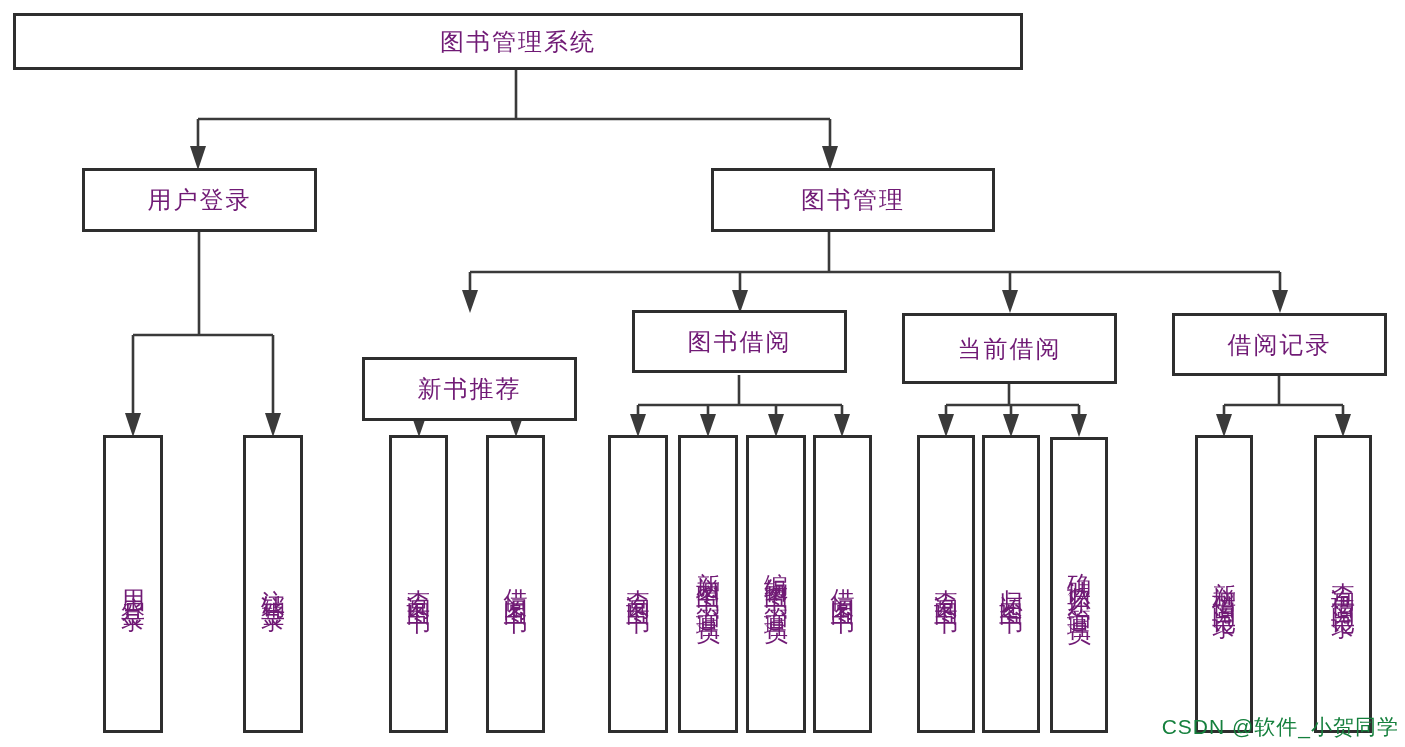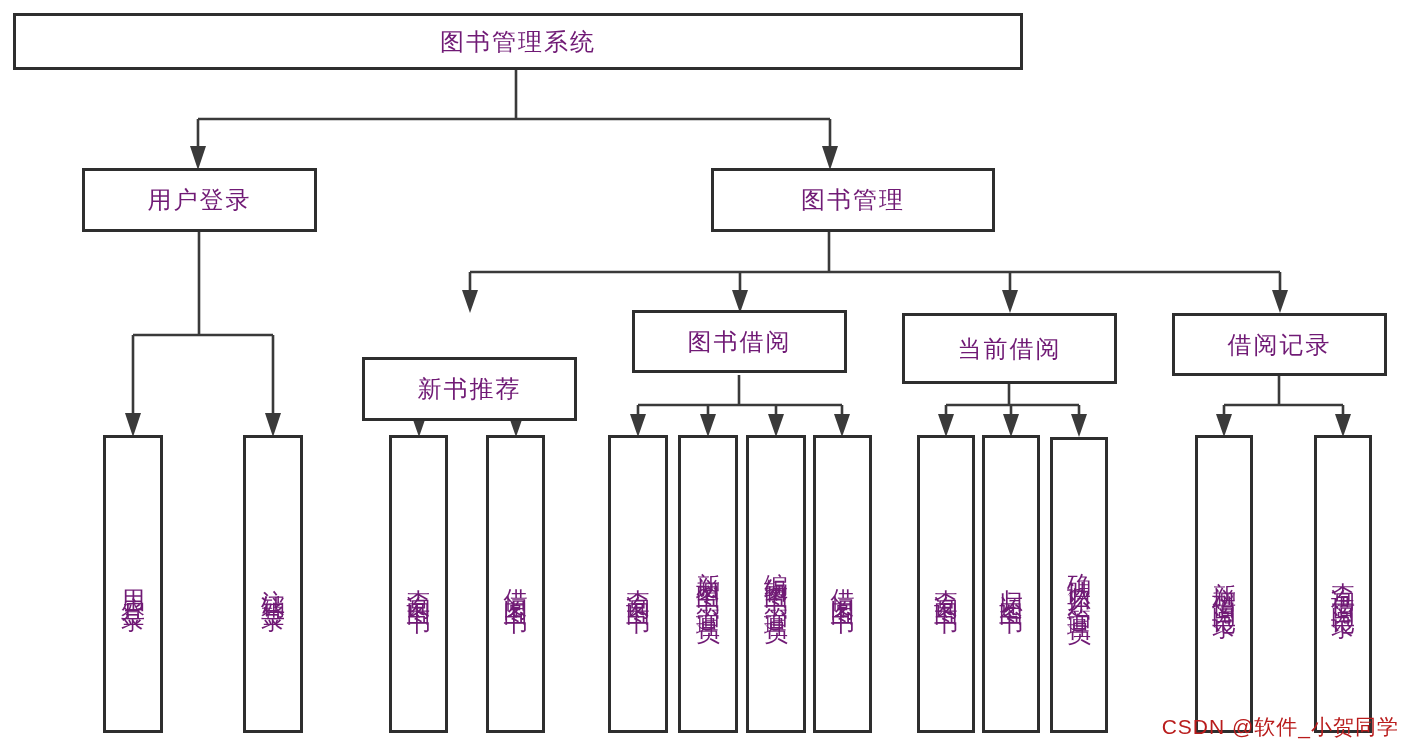--- a/index.html
+++ b/index.html
@@ -40,21 +40,21 @@
     letter-spacing: 7px;
     line-height: 1;
     max-height: 96%;
     white-space: nowrap;
   }
   .watermark {
     position: absolute;
     right: 6px;
     bottom: 6px;
     font-size: 21px;
-    color: #b91c1c;
+    color: #15803d;
     letter-spacing: 1px;
     white-space: nowrap;
     z-index: 5;
   }
 </style>
 </head>
 <body>
 
 <div id="stage">
 

